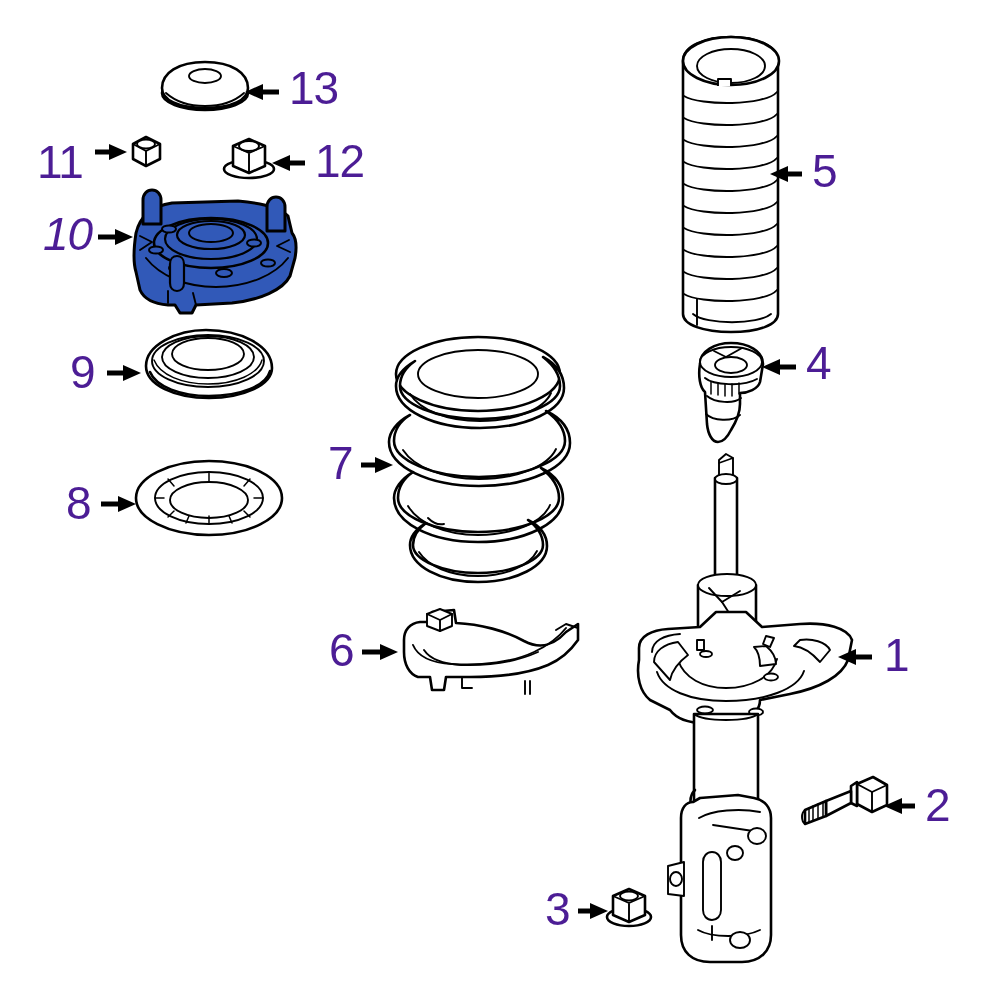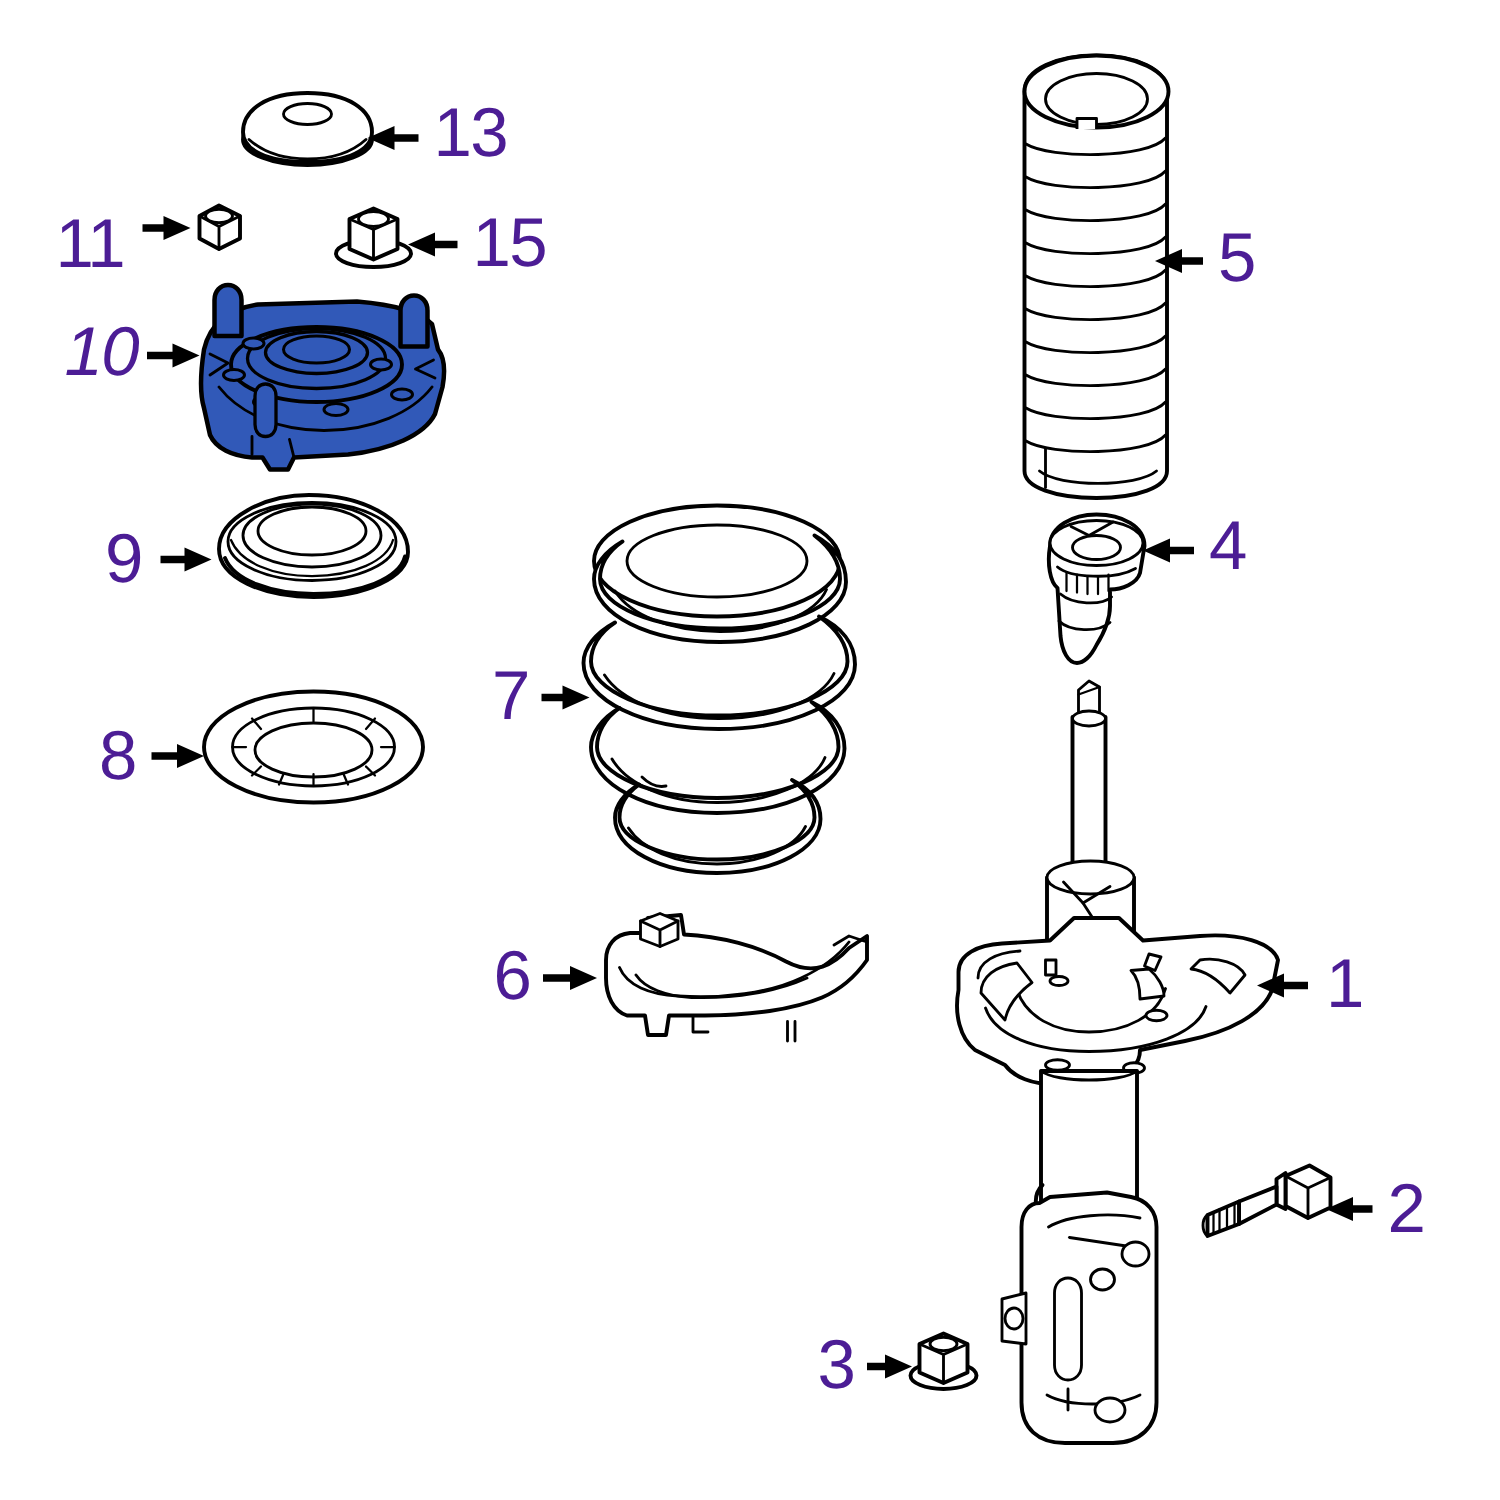--- a/index.html
+++ b/index.html
@@ -385,16 +385,16 @@
   <div class="callout-label" style="left:925px; top:782px;">2</div>
   <div class="callout-label" style="left:545px; top:886px;">3</div>
   <div class="callout-label" style="left:806px; top:340px;">4</div>
   <div class="callout-label" style="left:812px; top:148px;">5</div>
   <div class="callout-label" style="left:329px; top:627px;">6</div>
   <div class="callout-label" style="left:328px; top:440px;">7</div>
   <div class="callout-label" style="left:66px;  top:480px;">8</div>
   <div class="callout-label" style="left:70px;  top:349px;">9</div>
   <div class="callout-label" style="left:43px;  top:211px;font-style:italic;">10</div>
   <div class="callout-label" style="left:37px;  top:126px;margin-top:13px;">11</div>
-  <div class="callout-label" style="left:315px; top:138px;">15</div>
+  <div class="callout-label" style="left:315px; top:138px;">12</div>
   <div class="callout-label" style="left:289px; top:65px;">13</div>
 
 </div>
 
 </body></html>

